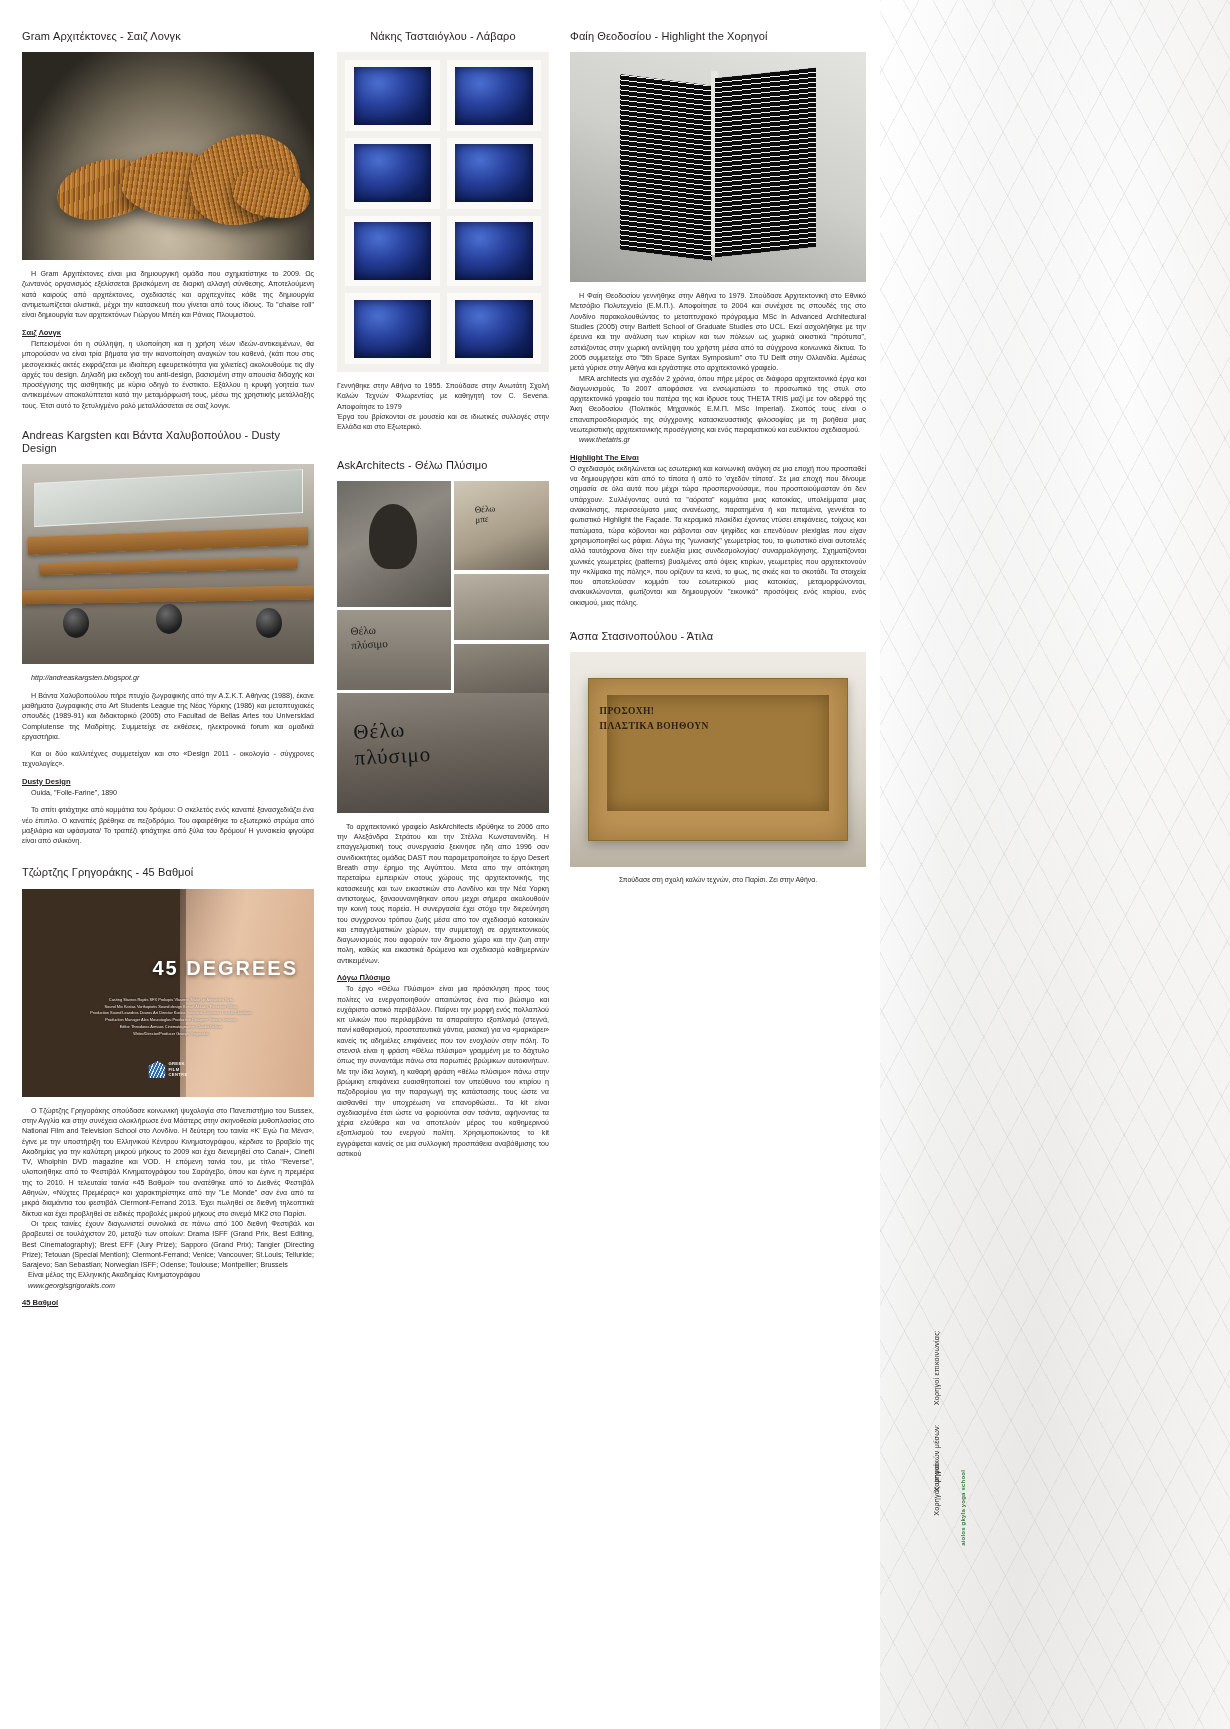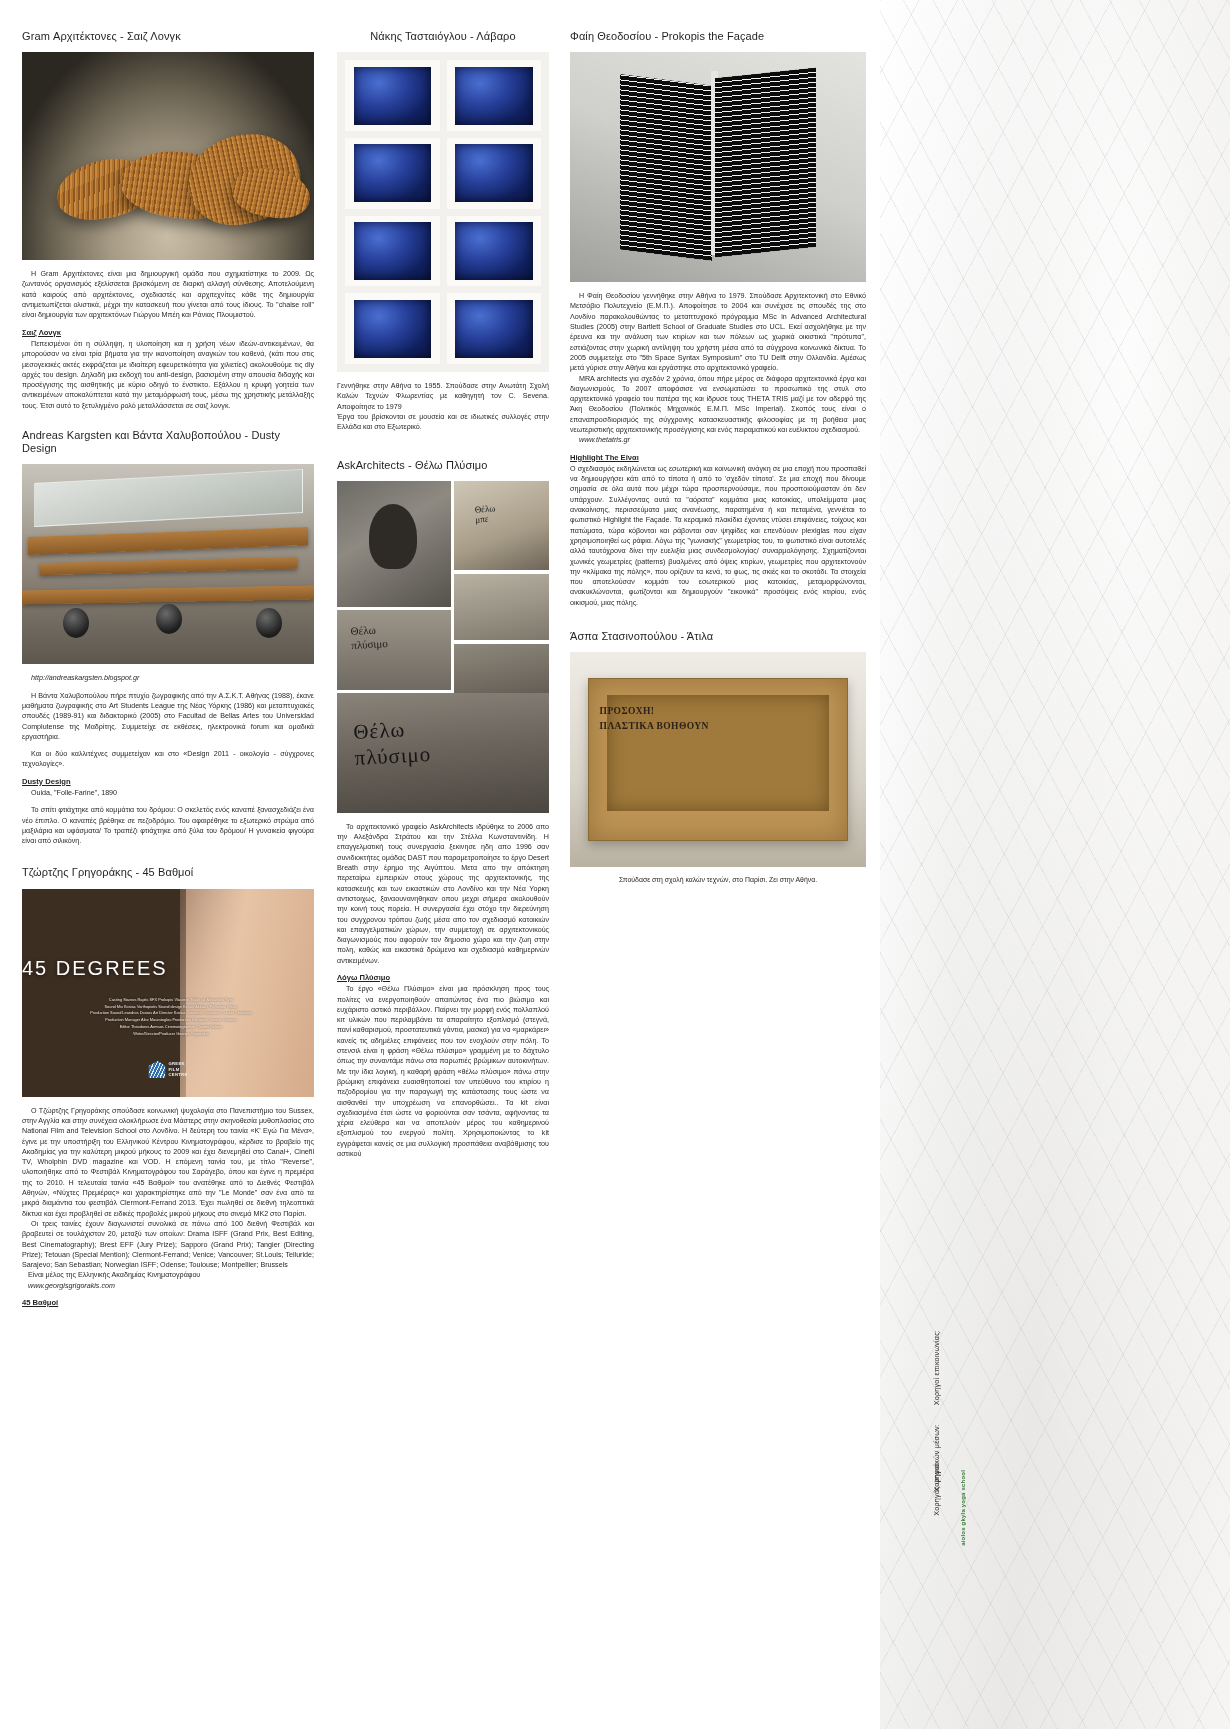--- a/index.html
+++ b/index.html
@@ -75,22 +75,22 @@
   .c3 { left:14%; top:72%; width:20px; height:24px; }
 
   
   .img-film { height: 208px; background: linear-gradient(135deg,#6d5a4c 0%, #8b6f5a 25%, #c8a48c 55%, #e3c3a8 78%, #b89a80 100%); }
   .img-film .skin { position:absolute; right:0; top:0; width:46%; height:100%;
     background: linear-gradient(100deg, rgba(224,186,157,.25), #e7c4a6 40%, #d4ab8b 100%); }
   .img-film .hair { position:absolute; left:0; top:0; width:56%; height:100%;
     background: repeating-linear-gradient(88deg, #4a3a2c 0 3px, #35281d 3px 6px, #5a4staff 6px 7px);
     background-color:#3d2e22; }
   .film-title {
-    position:absolute; left:0; right:16px; top:33%; text-align:left;
-    color:#fff; font-size:20px; letter-spacing:2px; font-weight:400;
+    position:absolute; left:0; right:16px; top:33%; text-align:right;
+    color:#fff; font-size:20px; letter-spacing:2px; font-weight:700;
     text-shadow: 0 1px 4px rgba(0,0,0,.6);
   }
   .film-credits {
     position:absolute; left:8%; right:6%; top:52%;
     color:#f2ece6; font-size:3.9px; line-height:1.75; text-align:center;
     text-shadow:0 0 2px rgba(0,0,0,.8);
   }
   .film-logo {
     position:absolute; left:50%; transform:translateX(-50%); bottom:9%;
     display:flex; align-items:center; gap:3px;
@@ -294,21 +294,21 @@
       <p class="body-txt indent">Το αρχιτεκτονικό γραφείο AskArchitects ιδρύθηκε το 2006 απο την Αλεξάνδρα Στράτου και την Στέλλα Κωνσταντινίδη. Η επαγγελματική τους συνεργασία ξεκινησε ηδη απο 1996 σαν συνιδιοκτήτες ομάδας DAST που παραμετροποίησε το έργο Desert Breath στην έρημο της Αιγύπτου. Μετα απο την απόκτηση περεταίρω εμπειριών στους χώρους της αρχιτεκτονικής, της κατασκευής και των εικαστικών στο Λονδίνο και την Νέα Υορκη αντιστοιχως, ξαναουνανηθηκαν οπου μεχρι σήμερα ακολουθούν την κοινή τους πορεία. Η συνεργασία έχει στόχο την διερεύνηση του συγχρονου τρόπου ζωής μέσα απο τον σχεδιασμό κατοικιών και επαγγελματικών χώρων, την συμμετοχή σε αρχιτεκτονικούς διαγωνισμούς που αφορούν τον δημοσιο χώρο και την ζωη στην πολη, καθώς και εικαστικά δρώμενα και σχεδιασμό καθημερινών αντικειμένων.</p>
       <div class="gap"></div>
       <div class="sub-head">Λόγω Πλύσιμο</div>
       <p class="body-txt indent">Το έργο «Θέλω Πλύσιμο»  είναι μια πρόσκληση προς τους πολίτες να ενεργοποιηθούν απαιτώντας ένα πιο βιώσιμο και ευχάριστο αστικό περιβάλλον. Παίρνει την μορφή ενός πολλαπλού κιτ υλικών που περιλαμβάνει τα απαραίτητο εξοπλισμό (στεγνά, πανί καθαρισμού, προστατευτικά γάντια, μασκα) για να «μαρκάρει» κανείς τις αδημέλες επιφάνειες που τον ενοχλούν στην πόλη. Το στενσιλ είναι η φράση «Θέλω πλύσιμο» γραμμένη με το δάχτυλο όπως την συναντάμε πάνω στα παρωπιές βρώμικων αυτοκινήτων. Με την ίδια λογική, η καθαρή φράση «θέλω πλύσιμο» πάνω στην βρώμικη επιφάνεια ευαισθητοποιεί τον υπεύθυνο του κτιρίου η πεζοδρομίου  για την παραγωγή της κατάστασης τους ώστε να αισθανθεί την υποχρέωση να επανορθώσει.. Τα kit είναι σχεδιασμένα έτσι ώστε να φοριούνται σαν τσάντα, αφήνοντας τα χέρια ελεύθερα και να αποτελούν μέρος του καθημερινού εξοπλισμού του ενεργού πολίτη. Χρησιμοποιώντας το kit εγγράφεται κανείς σε μια συλλογική προσπάθεια αναβάθμισης του αστικού</p>
     </div>
   </div>
 
   <div class="col" id="col-right">
 
     <div class="block">
-      <div class="sect-title">Φαίη Θεοδοσίου - Prokopis the Façade</div>
+      <div class="sect-title">Φαίη Θεοδοσίου - Highlight the Χορηγοί</div>
       <div class="photo img-facade">
         <div class="room"></div>
         <div class="fac-slab fs1"></div>
         <div class="fs-gap"></div>
         <div class="fac-slab fs2"></div>
       </div>
       <p class="body-txt indent">Η Φαίη Θεοδοσίου γεννήθηκε στην Αθήνα το 1979. Σπούδασε Αρχιτεκτονική στο Εθνικό Μετσόβιο Πολυτεχνείο (Ε.Μ.Π.). Αποφοίτησε το 2004 και συνέχισε τις σπουδές της στο Λονδίνο παρακολουθώντας το μεταπτυχιακό πρόγραμμα MSc in Advanced Architectural Studies (2005) στην Bartlett School of Graduate Studies στο UCL. Εκεί ασχολήθηκε με την έρευνα και την ανάλυση των κτιρίων και των πόλεων ως χωρικά οικιστικά "πρότυπα", εστιάζοντας στην χωρική αντίληψη του χρήστη μέσα από τα σύγχρονα κοινωνικά δίκτυα. Το 2005 συμμετείχε στο "5th Space Syntax Symposium" στο TU Delft στην Ολλανδία. Αμέσως μετά γύρισε στην Αθήνα και εργάστηκε στο αρχιτεκτονικό γραφείο.</p>
       <p class="body-txt indent">MRA architects για σχεδόν 2 χρόνια, όπου πήρε μέρος σε διάφορα αρχιτεκτονικά έργα και διαγωνισμούς. Το 2007 αποφάσισε να ενσωματώσει το προσωπικό της στυλ στο αρχιτεκτονικό γραφείο του πατέρα της και ίδρυσε τους THETA TRIS μαζί με τον αδερφό της Άκη Θεοδοσίου (Πολιτικός Μηχανικός E.M.Π. MSc Imperial). Σκοπός τους είναι ο επαναπροσδιορισμός της σύγχρονης κατασκευαστικής φιλοσοφίας με τη βοήθεια μιας νεωτεριστικής αρχιτεκτονικής προσέγγισης και ενός πειραματικού και ευέλικτου σχεδιασμού.</p>
       <p class="body-txt ital" style="text-indent:9px">www.thetatris.gr</p>
       <div class="gap"></div>

